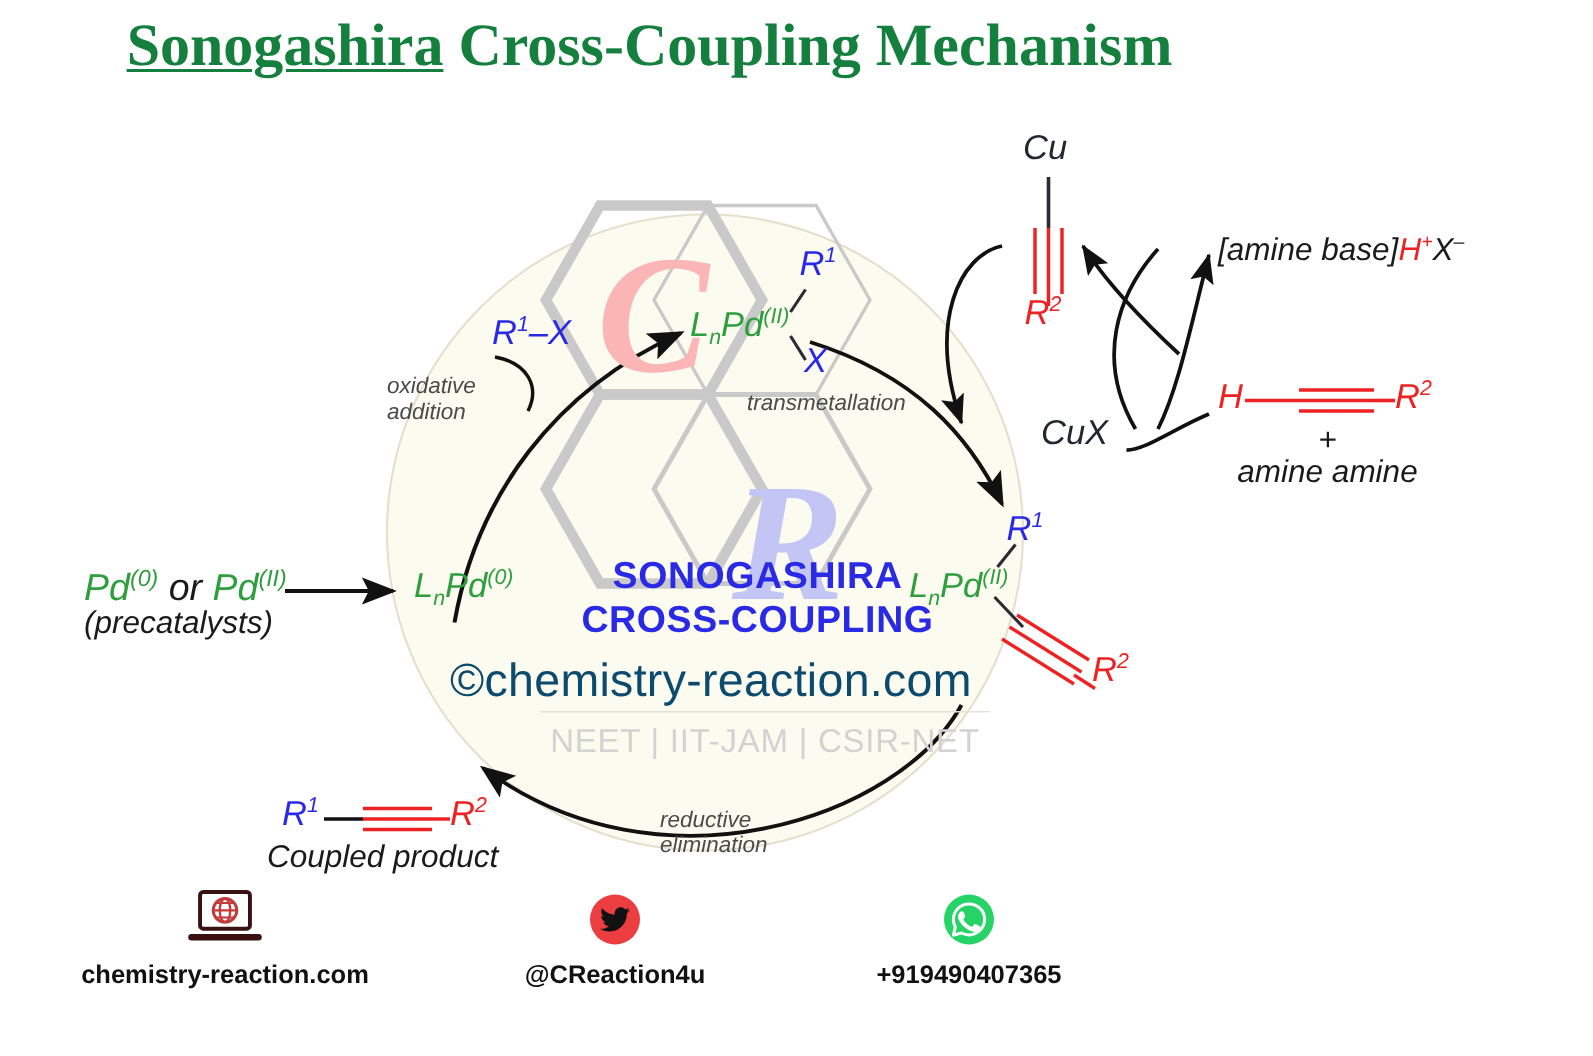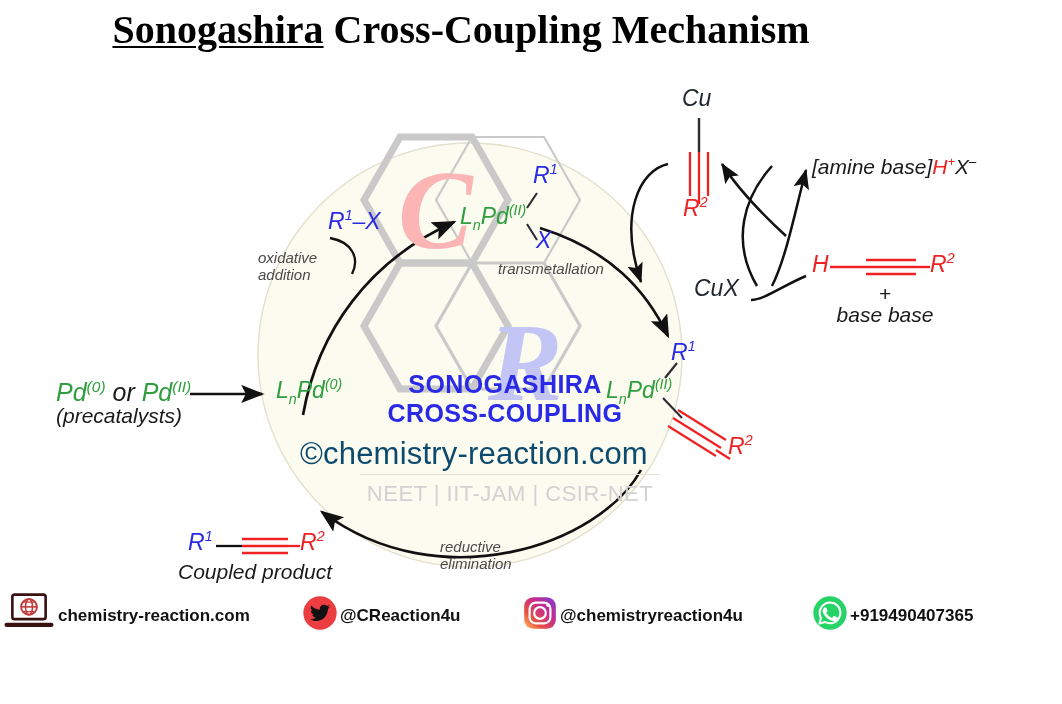--- a/index.html
+++ b/index.html
@@ -18,24 +18,23 @@
   
   #title {
     position: absolute;
     top: 6px;
     left: 0;
     width: 866px;
     text-align: center;
     font-family: "Liberation Serif", serif;
     font-weight: bold;
     font-size: 40px;
-    color: #000000;
+    color: #15803d;
     letter-spacing: 0px;
     white-space: nowrap;
-    padding-left: 28px;
   }
   #title .uline {
     text-decoration: underline;
     text-decoration-thickness: 2px;
     text-underline-offset: 3px;
   }
   
   #canvas {
     position: absolute;
     top: 0;
@@ -121,22 +120,23 @@
     position: absolute;
     left: 0;
     top: 592px;
     width: 1062px;
     height: 112px;
     display: flex;
     align-items: flex-start;
   }
   .foot-item {
     display: flex;
+    flex-direction: column;
     align-items: center;
-    justify-content: flex-start;
+    justify-content: center;
   }
   .foot-label {
     font-size: 17px;
     font-weight: bold;
     color: #111111;
     margin-top: 6px;
     white-space: nowrap;
   }
   .foot-icon { height: 42px; display:block; }
 </style>
@@ -292,21 +292,21 @@
 
   <div class="lbl chem" style="left:812px; top:155px; font-size:21px;">
     <span>[amine base]</span><span class="red"><span>H</span><span class="sup">+</span></span><span>X</span><span class="sup">–</span>
   </div>
 
   <div class="lbl chem red" style="left:812px; top:252px;">H</div>
   <div class="lbl chem red" style="left:930px; top:252px;">
     <span>R</span><span class="sup">2</span>
   </div>
   <div class="lbl chem" style="left:820px; top:282px; width:130px; text-align:center; font-size:21px;">+</div>
-  <div class="lbl chem" style="left:810px; top:303px; width:150px; text-align:center; font-size:21px;">base base</div>
+  <div class="lbl chem" style="left:810px; top:303px; width:150px; text-align:center; font-size:21px;">amine amine</div>
 
   <div id="footer">
 
     <div class="foot-item" style="width:300px;">
       <svg class="foot-icon" viewBox="0 0 64 48" width="58">
         <rect x="13" y="3" width="38" height="28" rx="2.5" fill="none" stroke="#3a1111" stroke-width="3"></rect>
         <circle cx="32" cy="17" r="9" fill="none" stroke="#c23b3b" stroke-width="2.2"></circle>
         <ellipse cx="32" cy="17" rx="4" ry="9" fill="none" stroke="#c23b3b" stroke-width="1.8"></ellipse>
         <line x1="23" y1="17" x2="41" y2="17" stroke="#c23b3b" stroke-width="1.8"></line>
         <line x1="24.5" y1="11.5" x2="39.5" y2="11.5" stroke="#c23b3b" stroke-width="1.5"></line>
@@ -317,29 +317,20 @@
     </div>
 
     <div class="foot-item" style="width:220px;">
       <svg class="foot-icon" viewBox="0 0 48 48" width="40">
         <circle cx="24" cy="24" r="20" fill="#ec3d41"></circle>
         <path d="M36 16.4c-.9.4-1.8.7-2.8.8 1-.6 1.8-1.6 2.1-2.7-.9.6-2 1-3.1 1.2-.9-1-2.2-1.6-3.6-1.6-2.7 0-4.9 2.2-4.9 4.9 0 .4 0 .8.1 1.1-4.1-.2-7.7-2.2-10.1-5.1-.4.7-.7 1.6-.7 2.5 0 1.7.9 3.2 2.2 4.1-.8 0-1.6-.2-2.2-.6v.1c0 2.4 1.7 4.4 3.9 4.8-.4.1-.9.2-1.3.2-.3 0-.6 0-.9-.1.6 2 2.4 3.4 4.6 3.4-1.7 1.3-3.8 2.1-6.1 2.1-.4 0-.8 0-1.2-.1 2.2 1.4 4.8 2.2 7.5 2.2 9.1 0 14-7.5 14-14v-.6c1-.7 1.8-1.6 2.5-2.6z" fill="#111111"></path>
       </svg>
       <div class="foot-label">@CReaction4u</div>
     </div>
 
-    <div class="foot-item" style="width:290px;">
-      <svg class="foot-icon" viewBox="0 0 48 48" width="40">
-        <rect x="5" y="5" width="38" height="38" rx="11" fill="url(#igGrad)"></rect>
-        <rect x="11.5" y="11.5" width="25" height="25" rx="7.5" fill="none" stroke="#ffffff" stroke-width="2.6"></rect>
-        <circle cx="24" cy="24" r="7" fill="none" stroke="#ffffff" stroke-width="2.6"></circle>
-        <circle cx="33.6" cy="14.6" r="1.9" fill="#ffffff"></circle>
-      </svg>
-      <div class="foot-label">@chemistryreaction4u</div>
-    </div>
 
     <div class="foot-item" style="width:252px;">
       <svg class="foot-icon" viewBox="0 0 48 48" width="40">
         <circle cx="24" cy="24" r="20" fill="#25d366"></circle>
         <path d="M24 11.5c-6.9 0-12.5 5.6-12.5 12.5 0 2.2.6 4.3 1.6 6.1L11.5 36.5l6.6-1.7c1.7 1 3.8 1.5 5.9 1.5 6.9 0 12.5-5.6 12.5-12.5S30.9 11.5 24 11.5z" fill="none" stroke="#ffffff" stroke-width="2.4" stroke-linejoin="round"></path>
         <path d="M19.6 18.2c-.3-.7-.6-.7-.9-.7h-.8c-.3 0-.8.1-1.2.6-.4.5-1.5 1.5-1.5 3.6s1.6 4.2 1.8 4.5c.2.3 3 4.8 7.5 6.5 3.7 1.4 4.5 1.2 5.3 1.1.8-.1 2.6-1.1 3-2.1.4-1 .4-1.9.3-2.1-.1-.2-.4-.3-.9-.5-.4-.2-2.6-1.3-3-1.5-.4-.1-.7-.2-1 .2-.3.5-1.1 1.4-1.4 1.7-.3.3-.5.3-.9.1-.5-.2-2-.7-3.7-2.3-1.4-1.2-2.3-2.7-2.6-3.2-.3-.5 0-.7.2-.9.2-.2.5-.5.7-.8.2-.3.3-.5.4-.8.1-.3.1-.6 0-.8-.1-.2-1-2.4-1.3-3.1z" fill="#ffffff"></path>
       </svg>
       <div class="foot-label">+919490407365</div>
     </div>
 

